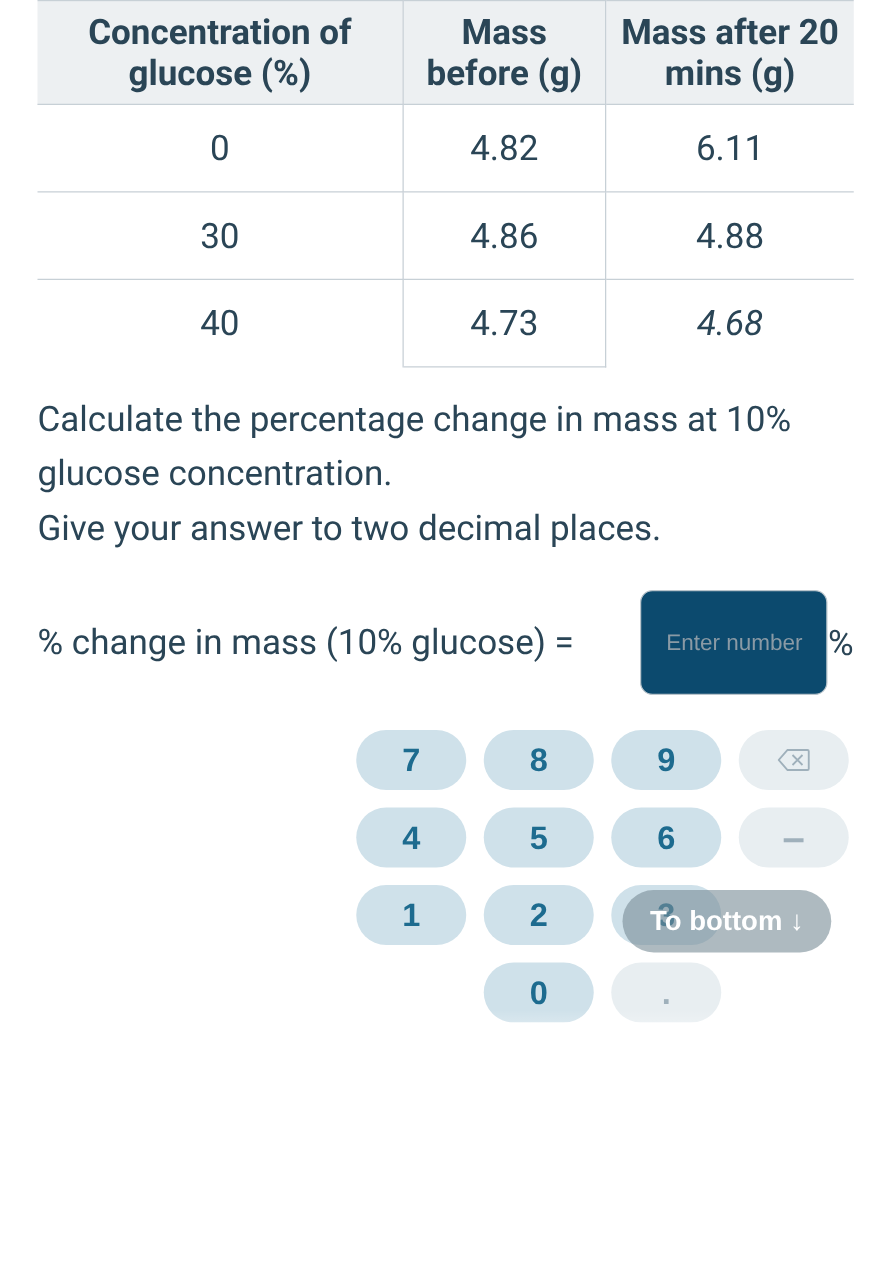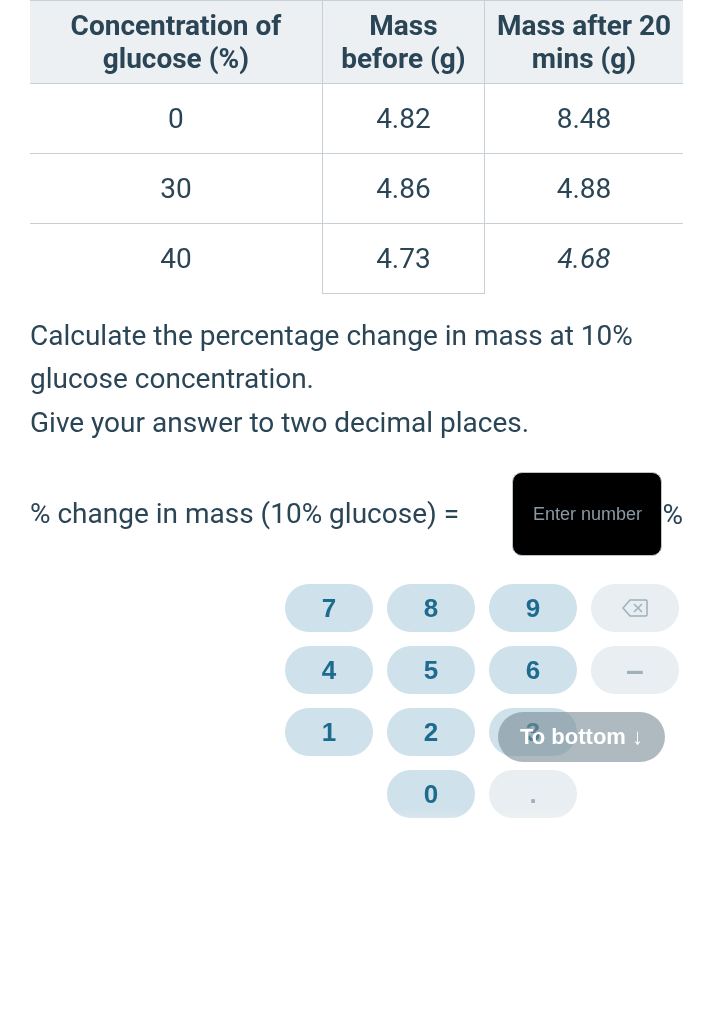--- a/index.html
+++ b/index.html
@@ -58,21 +58,21 @@
       flex: 1;
     }
     .answer-input {
       width: 150px;
       height: 84px;
       border: 1px solid #b9c4cb;
       border-radius: 10px;
       font-size: 18px;
       text-align: center;
       color: #8a9aa5;
-      background: #000000;
+      background: #0c4a6e;
     }
     .answer-input::placeholder { color: #8a9aa5; }
     .unit {
       font-size: 28px;
       color: #2a4556;
     }
     .keypad {
       display: grid;
       grid-template-columns: repeat(4, 88px);
       gap: 14px;
@@ -145,21 +145,21 @@
     <tr>
       <th>Concentration of glucose (%)</th>
       <th>Mass before (g)</th>
       <th>Mass after 20 mins (g)</th>
     </tr>
   </thead>
   <tbody>
     <tr>
       <td>0</td>
       <td>4.82</td>
-      <td>8.48</td>
+      <td>6.11</td>
     </tr>
     <tr>
       <td>30</td>
       <td>4.86</td>
       <td>4.88</td>
     </tr>
     <tr>
       <td>40</td>
       <td>4.73</td>
       <td>4.68</td>

